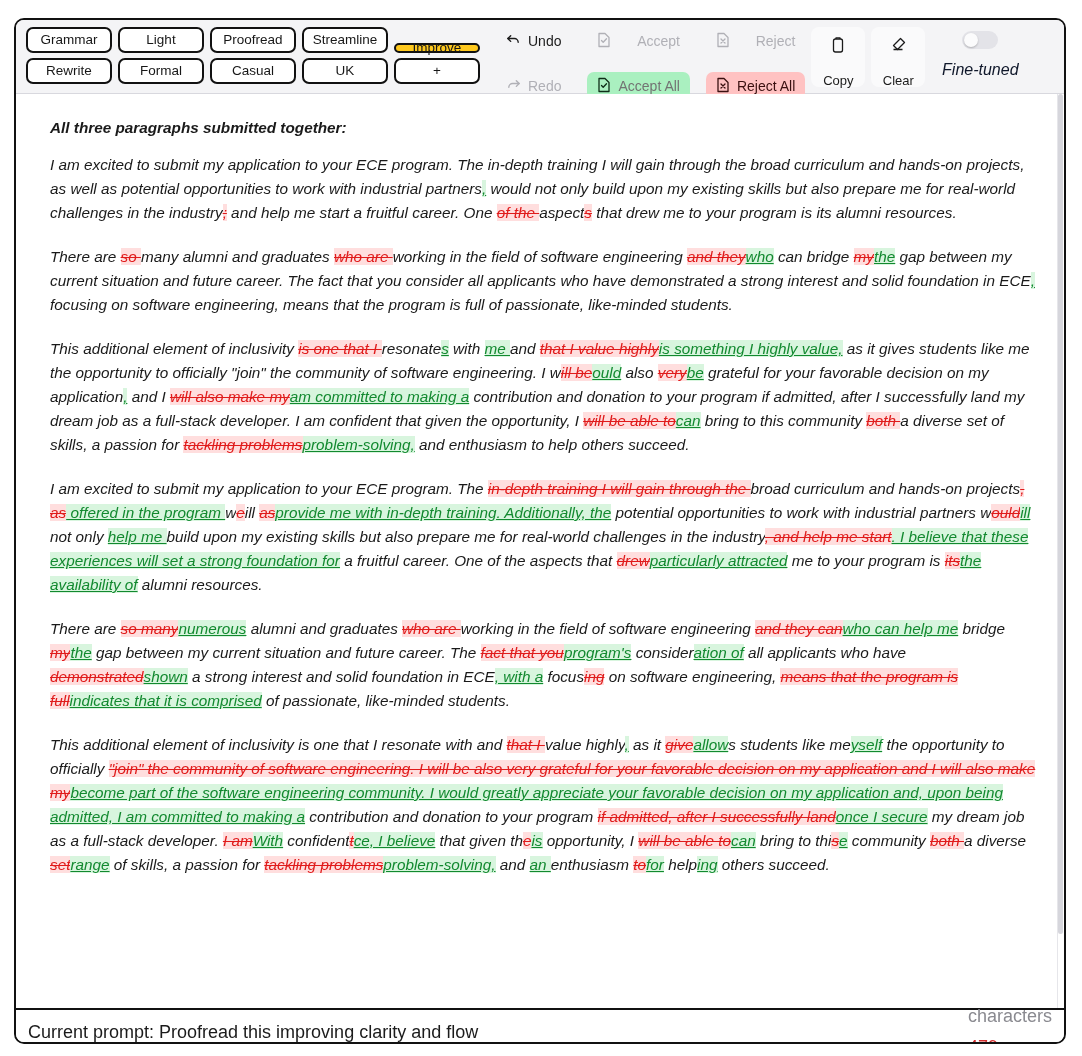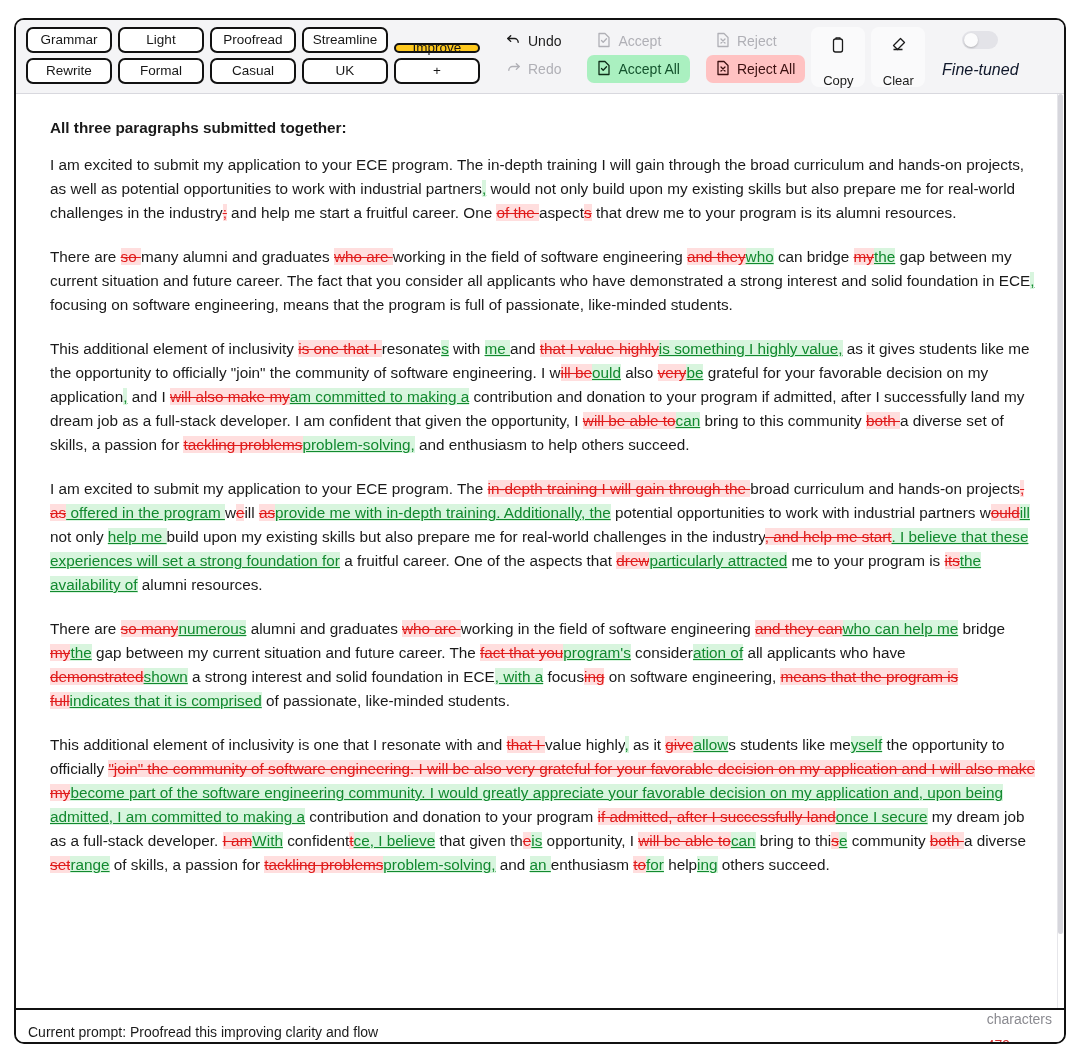--- a/index.html
+++ b/index.html
@@ -63,42 +63,42 @@
   }
   .pbtn.active {
     background: #ffc91e;
     margin-top: 16px;
   }
 
   .tool-group {
     display: grid;
     grid-template-columns: auto;
     grid-auto-rows: 28px;
-    gap: 0;
+    gap: 17px;
     margin-left: 16px;
   }
 
   .tbtn {
     display: inline-flex;
     align-items: center;
     gap: 7px;
     border: none;
     background: transparent;
     border-radius: 7px;
     padding: 0 10px;
     font-size: 14px;
     font-family: "Liberation Sans", sans-serif;
     color: #1b1b1b;
     cursor: pointer;
     white-space: nowrap;
     height: 28px;
     box-sizing: border-box;
   }
-  .tbtn.dim { color: #b0b0b6; }
-  .tbtn.green { background: #aaf0c0; color: #14532d; }
+  .tbtn.dim { color: #b0b0b6; justify-content: space-between; }
+  .tbtn.green { background: #aaf0c0; color: #737373; }
   .tbtn.red { background: #ffc2c2; color: #3a1010; text-align: center; }
 
   .icon-col {
     display: flex;
     flex-direction: column;
     align-items: center;
     justify-content: space-between;
     width: 54px;
     margin-left: 6px;
     padding-top: 2px;
@@ -158,20 +158,21 @@
     flex: 1 1 auto;
     position: relative;
     overflow: hidden;
     background: #ffffff;
   }
   .doc {
     padding: 16px 22px 10px 34px;
     font-size: 15.3px;
     line-height: 24px;
     color: #1a1a1a;
+    font-style: italic;
   }
   .doc h3 {
     font-size: 15.3px;
     font-weight: bold;
     margin: 6px 0 4px 0;
     line-height: 24px;
   }
   .doc p {
     margin: 0 0 2px 0;
     padding: 9px 0 9px 0;
@@ -211,21 +212,21 @@
   
   .statusbar {
     flex: 0 0 auto;
     height: 34px;
     border-top: 2px solid #111111;
     background: #ffffff;
     display: flex;
     align-items: center;
     justify-content: space-between;
     padding: 12px 12px 0 12px;
-    font-size: 14px;
+    font-size: 18px;
     box-sizing: border-box;
   }
   .status-left { color: #1b1b1b; }
   .status-right { display: flex; align-items: flex-start; gap: 5px; color: #8a8a90; flex-direction: column; }
   .num-old { color: #d12d2d; }
   .num-new { color: #14923a; }
   .sep { color: #8a8a90; }
   .spacer-gap { display: inline-block; width: 9px; }
 </style>
 </head>

